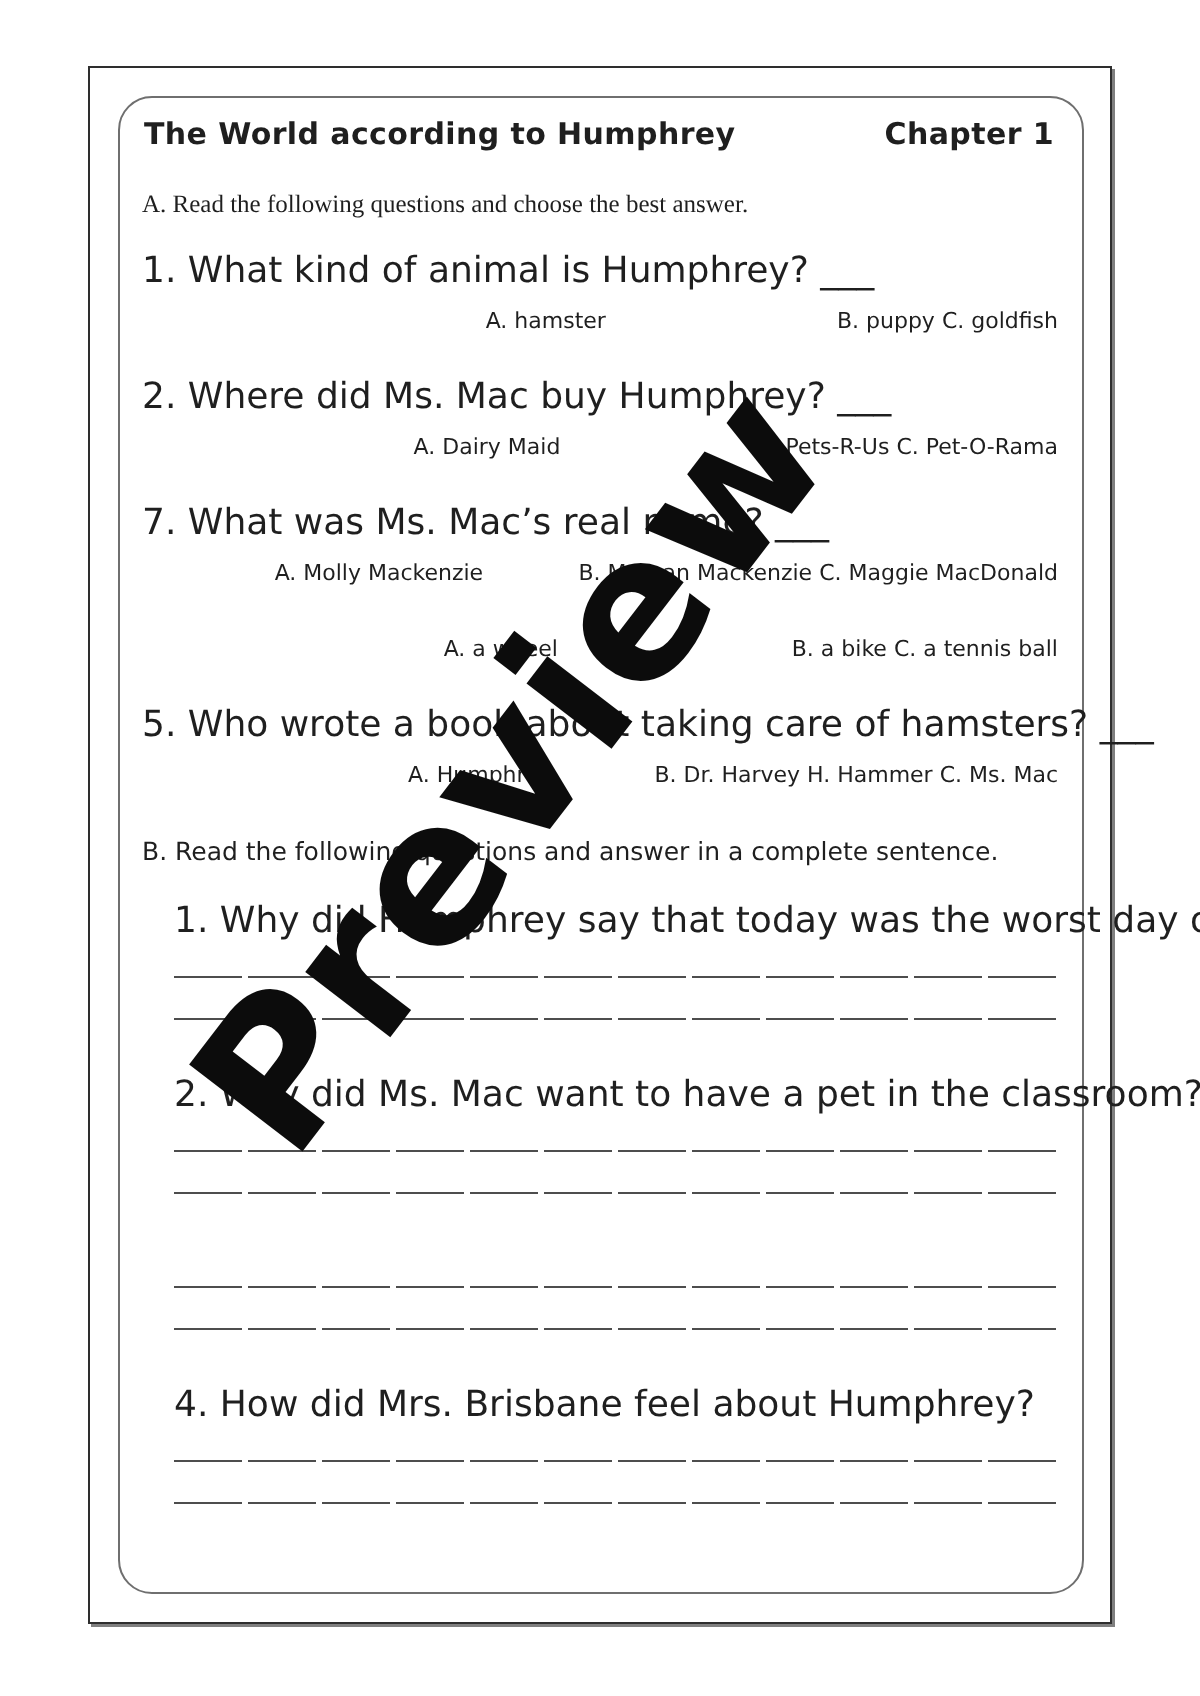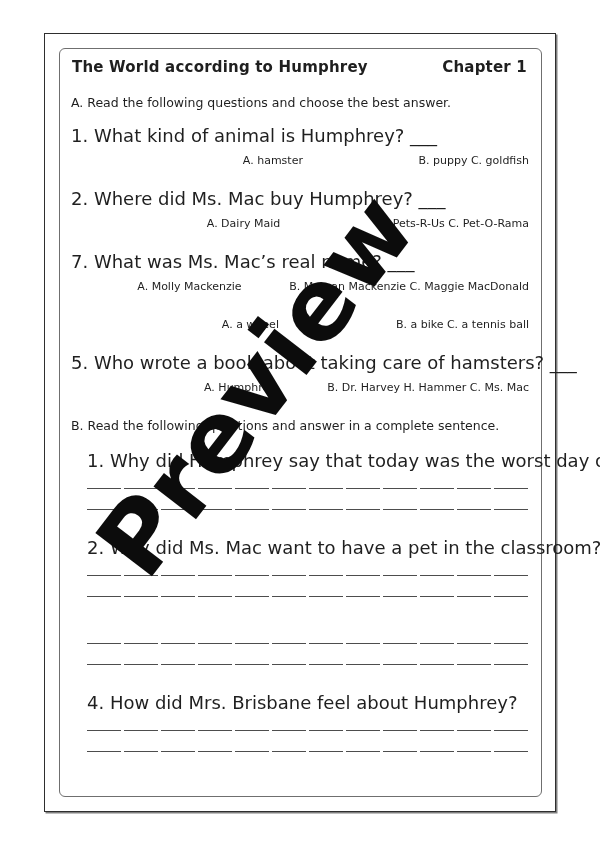--- a/index.html
+++ b/index.html
@@ -22,42 +22,42 @@
     box-shadow: 1.5px 1.5px 0 rgba(0,0,0,0.5);
     box-sizing: border-box;
   }
   .sheet {
     position: absolute;
     left: 14px;
     top: 14px;
     right: 13px;
     bottom: 14px;
     border: 1.5px solid #6f6f6f;
-    border-radius: 6px;
+    border-radius: 17px;
     padding: 5px 12px 8px 11px;
     box-sizing: border-box;
     background: #ffffff;
   }
   .hdr-row {
     display: flex;
     justify-content: space-between;
     align-items: baseline;
     font-size: 15px;
     font-weight: bold;
     line-height: 22px;
     letter-spacing: 0.2px;
     padding: 2px 2px 0 1px;
   }
   .instr {
     margin-top: 15px;
     font-size: 12.5px;
     line-height: 19px;
     white-space: nowrap;
   }
-  .instr-a { margin-bottom: 14px; }
+  .instr-a { margin-bottom: 14px; font-family: Liberation Serif, serif; }
   .instr-b { margin-top: 19px; margin-bottom: 16px; }
   .mcq { margin-bottom: 19px; }
   .qtext {
     font-size: 18px;
     line-height: 19px;
     white-space: nowrap;
   }
   .opts {
     margin-top: 6px;
     font-size: 11px;

